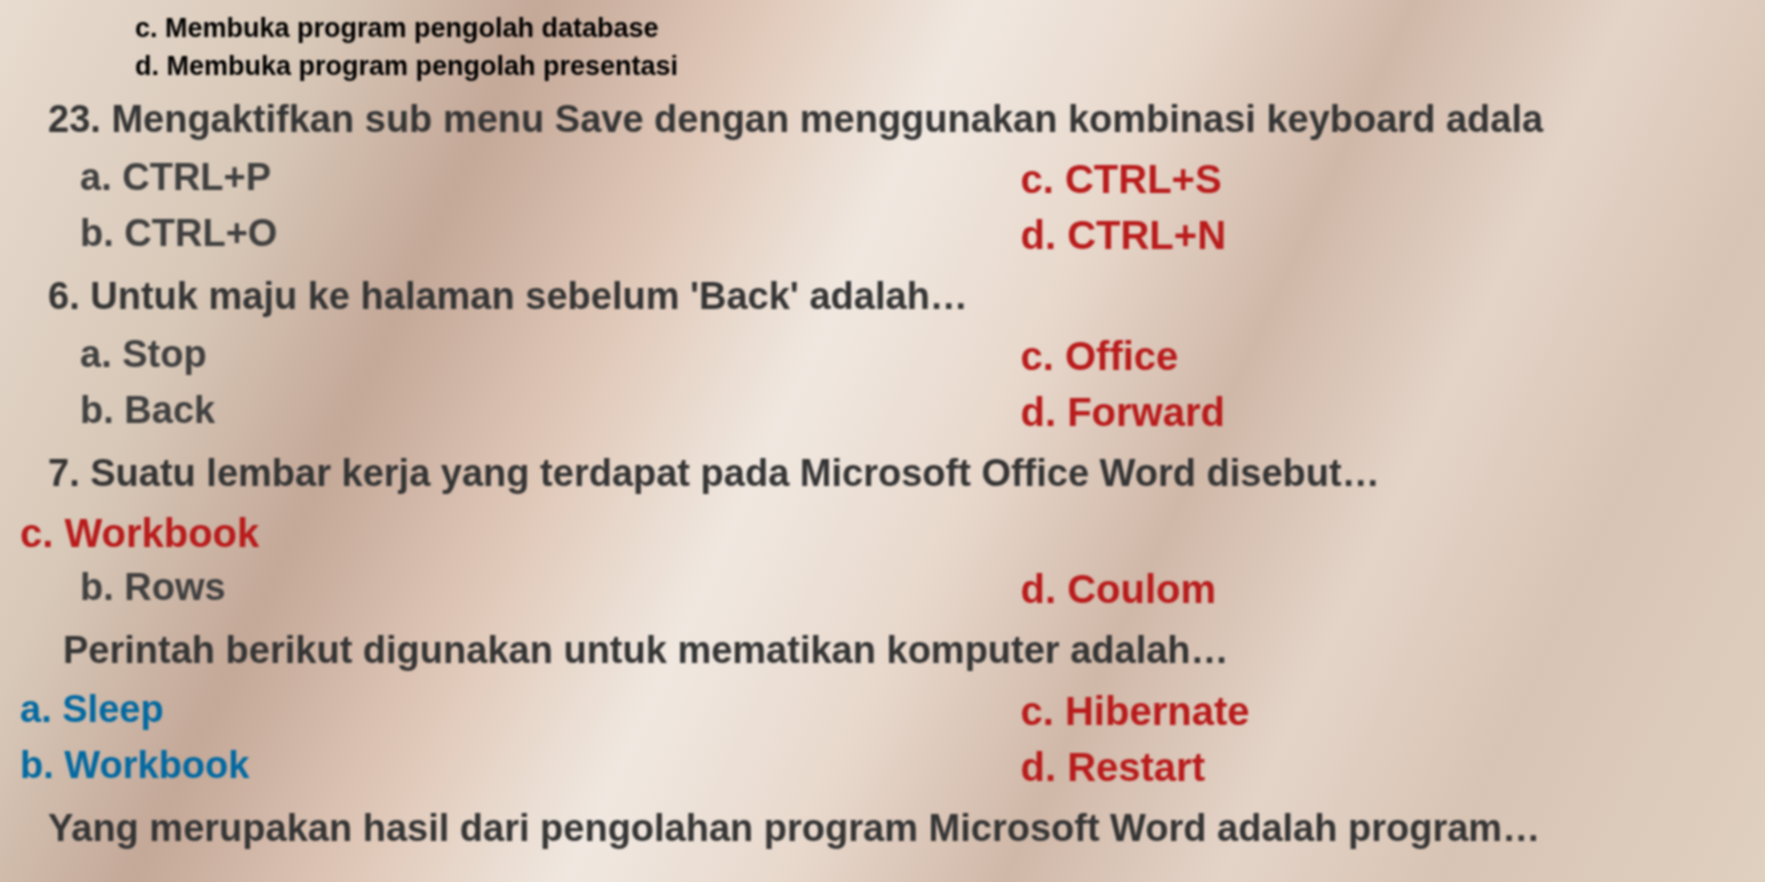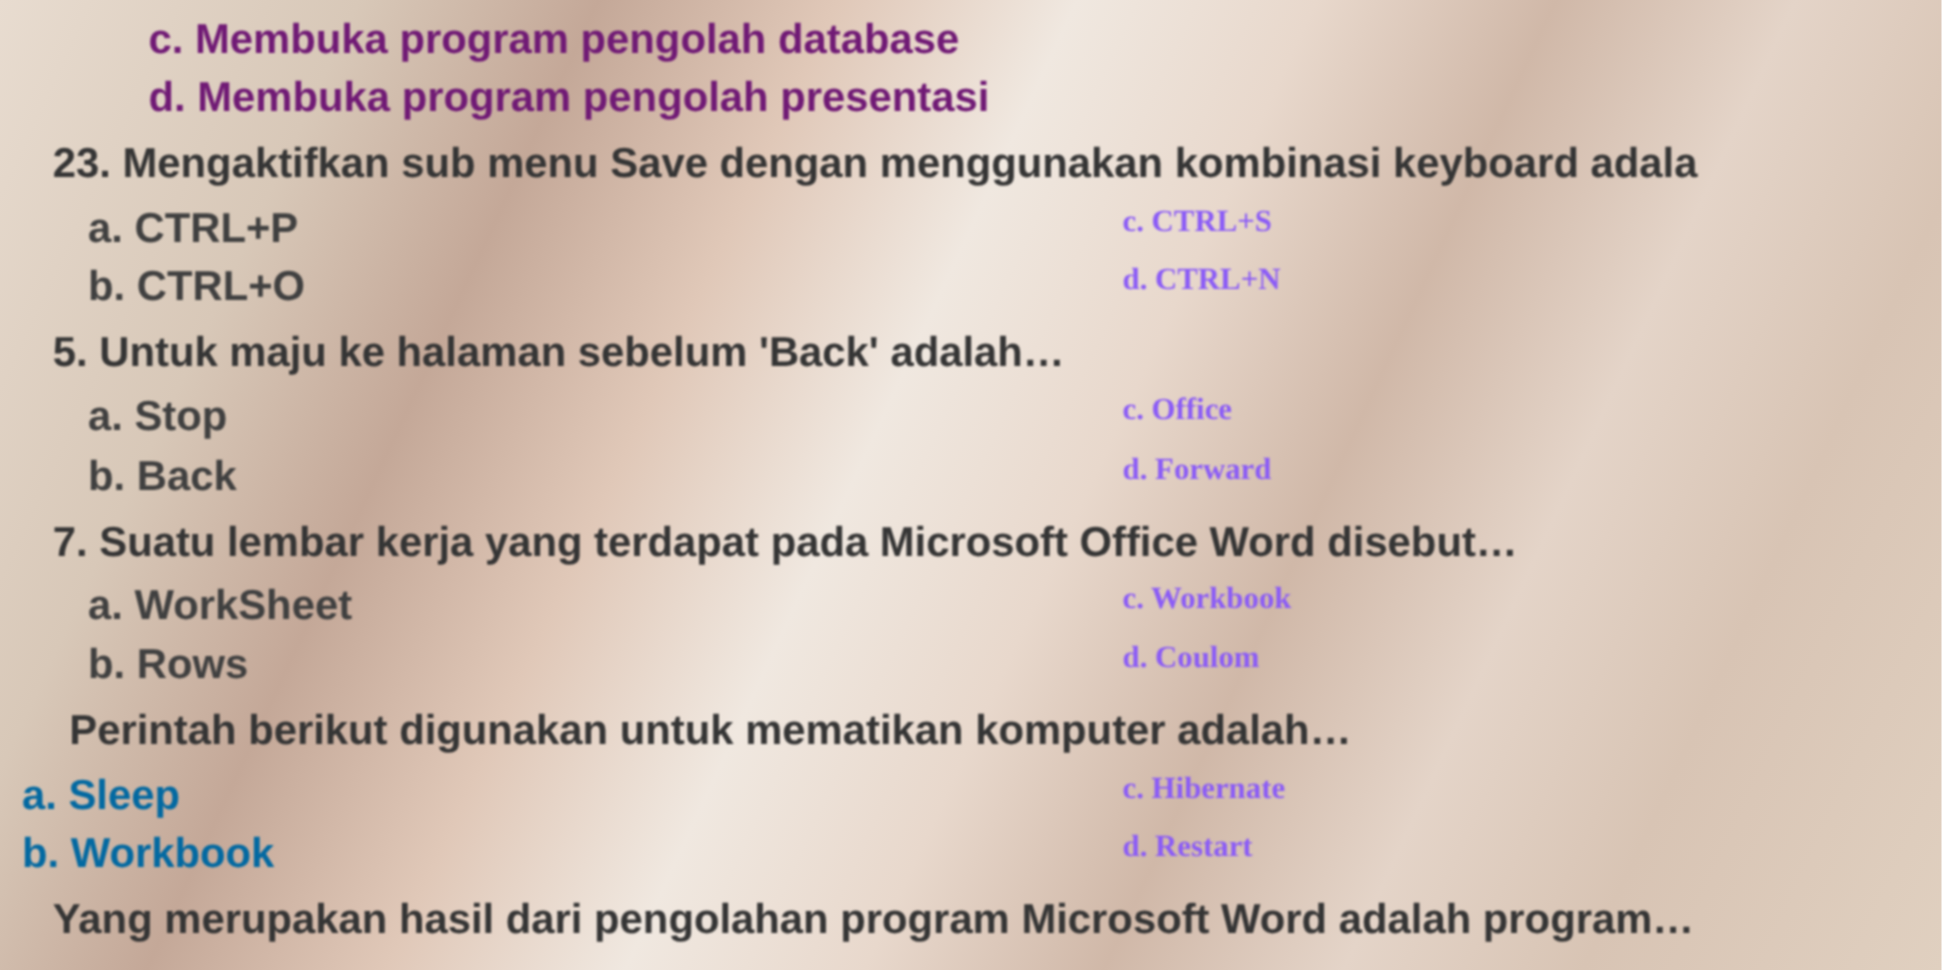--- a/index.html
+++ b/index.html
@@ -36,30 +36,29 @@
     }
     .option-left {
       flex: 0 0 58%;
       font-size: 38px;
       line-height: 1.4;
       padding-left: 60px;
       color: #404040;
     }
     .option-right {
       flex: 0 0 42%;
-      font-size: 28px;
+      font-size: 40px;
       line-height: 1.4;
-      color: #8b5cf6;
-      font-family: Liberation Serif, serif;
+      color: #b91c1c;
     }
     .sub-option {
-      font-size: 38px;
+      font-size: 27px;
       line-height: 1.4;
       padding-left: 115px;
-      color: #701a75;
+      color: #000000;
     }
     .q23 .question-text { text-indent: -30px; padding-left: 30px; }
     .q24 .question-text { text-indent: -25px; padding-left: 25px; }
     .q25 .question-text { text-indent: -20px; padding-left: 20px; }
     .q26 .question-text { padding-left: 15px; }
     .q26 .option-left { padding-left: 0px; }
     .q27 .question-text { padding-left: 0px; }
     .faded { color: #0369a1; }
   </style>
 </head>
@@ -76,35 +75,34 @@
     <div class="option-left">a.  CTRL+P</div>
     <div class="option-right">c. CTRL+S</div>
   </div>
   <div class="option-row">
     <div class="option-left">b.  CTRL+O</div>
     <div class="option-right">d. CTRL+N</div>
   </div>
 </div>
 
 <div class="question-block q24">
-  <div class="question-text">5. Untuk maju ke halaman sebelum 'Back' adalah…</div>
+  <div class="question-text">6. Untuk maju ke halaman sebelum 'Back' adalah…</div>
   <div class="option-row">
     <div class="option-left">a.  Stop</div>
     <div class="option-right">c. Office</div>
   </div>
   <div class="option-row">
     <div class="option-left">b.  Back</div>
     <div class="option-right">d. Forward</div>
   </div>
 </div>
 
 <div class="question-block q25">
   <div class="question-text">7. Suatu lembar kerja yang terdapat pada Microsoft Office Word disebut…</div>
   <div class="option-row">
-    <div class="option-left">a.  WorkSheet</div>
     <div class="option-right">c. Workbook</div>
   </div>
   <div class="option-row">
     <div class="option-left">b.  Rows</div>
     <div class="option-right">d. Coulom</div>
   </div>
 </div>
 
 <div class="question-block q26">
   <div class="question-text">Perintah berikut digunakan untuk mematikan komputer adalah…</div>

